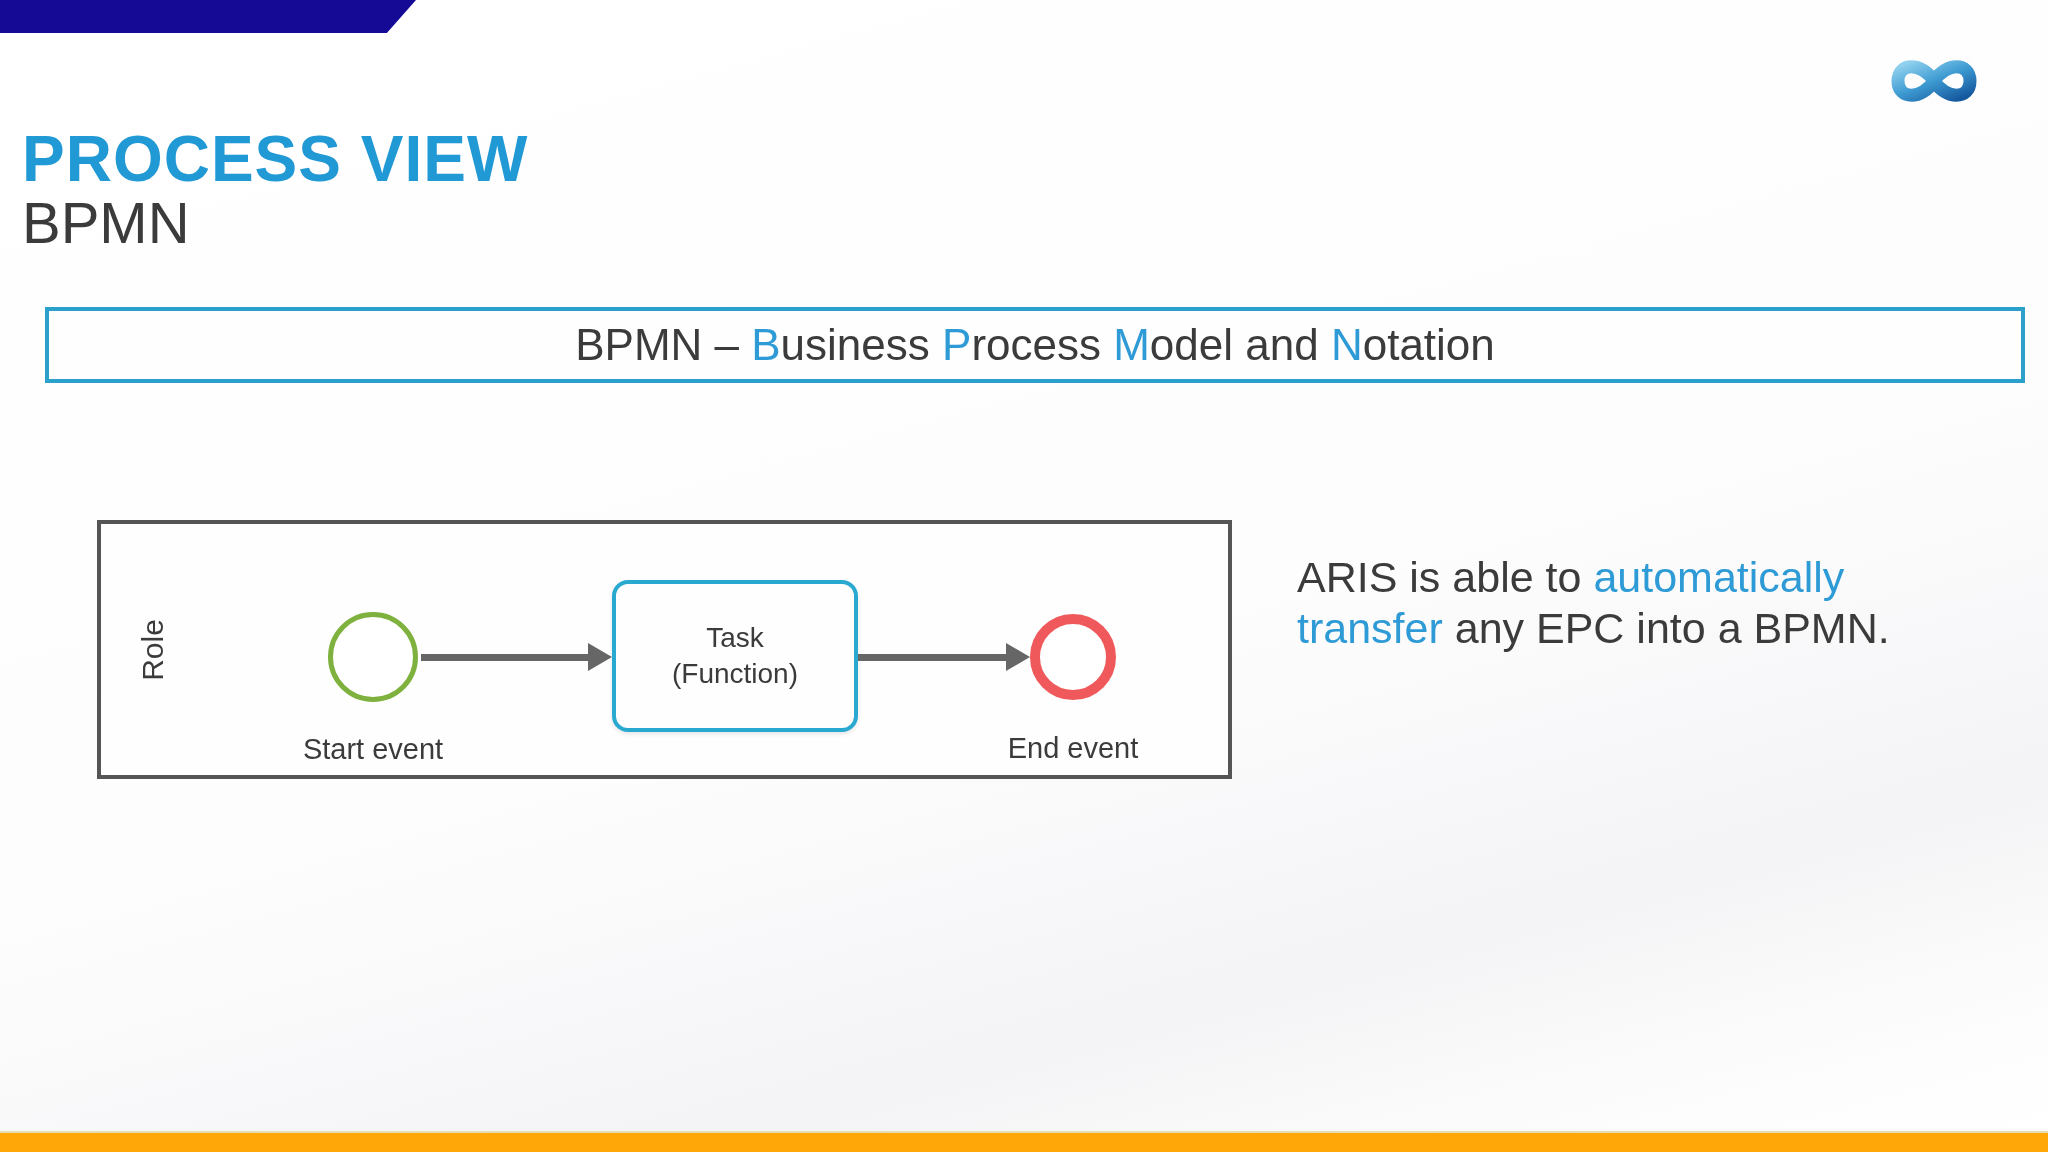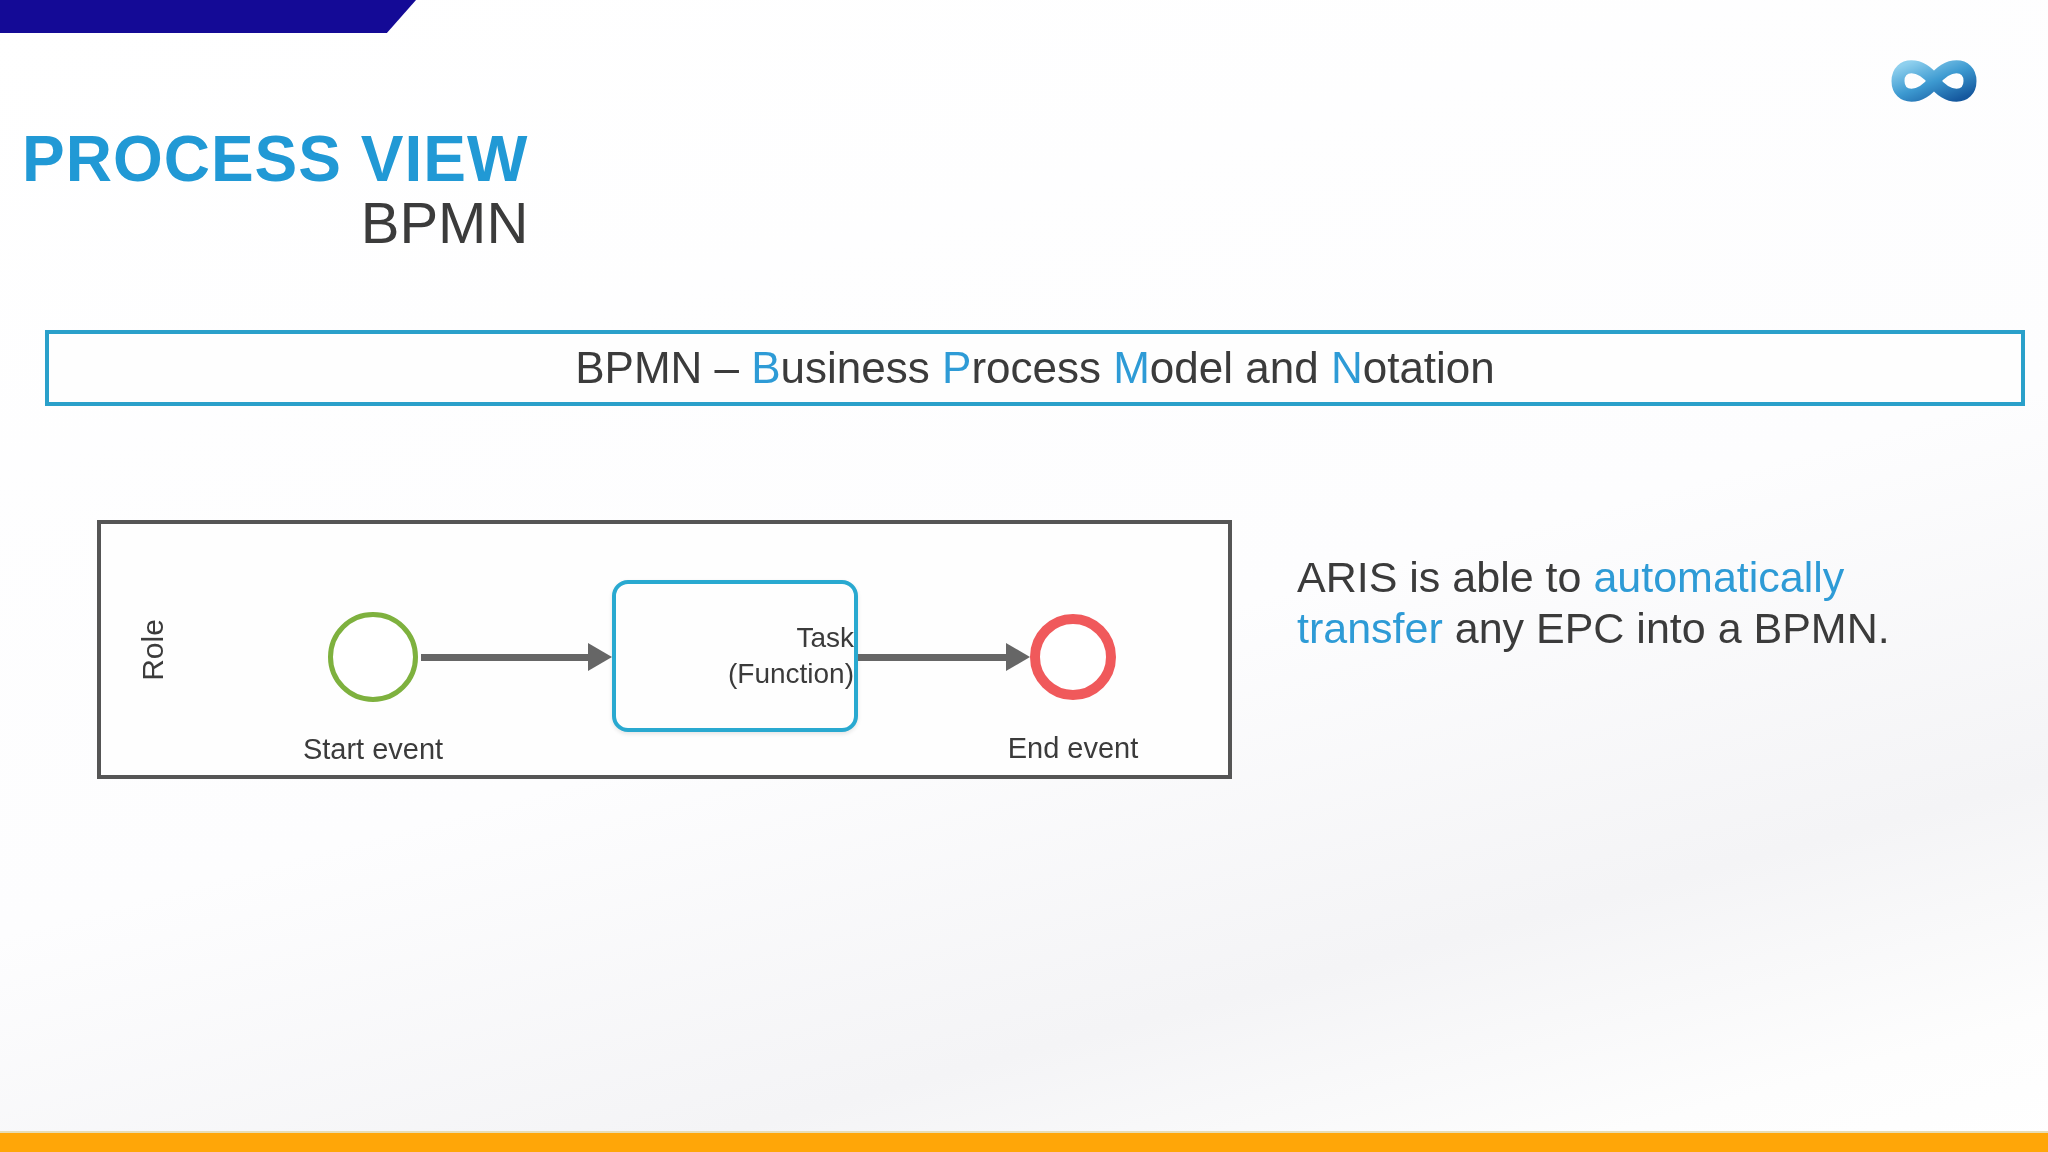--- a/index.html
+++ b/index.html
@@ -16,25 +16,25 @@
   }
   
   .logo{position:absolute;left:1872px;top:50px;width:124px;height:62px;}
   
   .title-block{position:absolute;left:22px;top:126px;}
   .page-title{
     margin:0;font-size:64px;font-weight:bold;letter-spacing:1px;
     color:var(--title-blue,#2199d5);line-height:66px;
   }
   .page-subtitle{
-    margin:0;font-size:58px;font-weight:400;color:var(--dark-text,#3b3b3b);line-height:62px;text-align:right;
+    margin:0;font-size:58px;font-weight:400;color:var(--dark-text,#3b3b3b);line-height:62px;
   }
   
   .banner{
-    position:absolute;left:45px;top:330px;width:1980px;height:76px;box-sizing:border-box;
+    position:absolute;left:45px;top:307px;width:1980px;height:76px;box-sizing:border-box;
     border:4px solid var(--banner-border,#2aa0ca);background:#fefefe;
     display:flex;align-items:center;justify-content:center;
     font-size:44px;color:var(--dark-text,#3b3b3b);
   }
   .seg-dark{color:var(--dark-text,#3b3b3b);}
   .seg-blue{color:var(--accent-blue,#2e9bd6);}
   
   .pool{
     position:absolute;left:97px;top:520px;width:1135px;height:259px;box-sizing:border-box;
     border:4px solid var(--pool-border,#555555);background:#fefefe;
@@ -50,21 +50,21 @@
     position:absolute;left:227px;top:88px;width:90px;height:90px;box-sizing:border-box;
     border:5px solid var(--start-green,#7eb13e);border-radius:50%;background:#ffffff;
   }
   .end-event{
     position:absolute;left:929px;top:90px;width:86px;height:86px;box-sizing:border-box;
     border:10px solid var(--end-red,#f0595b);border-radius:50%;background:#ffffff;
   }
   .task-box{
     position:absolute;left:511px;top:56px;width:246px;height:152px;box-sizing:border-box;
     border:4px solid var(--task-cyan,#29a9d0);border-radius:16px;background:#fefefe;
-    display:flex;flex-direction:column;align-items:flex-end;justify-content:center;
+    display:flex;flex-direction:column;align-items:center;justify-content:center;
     font-size:28px;line-height:36px;color:var(--dark-text,#3b3b3b);text-align:center;
     box-shadow:0 2px 4px rgba(0,0,0,0.10);
   }
   .event-label{
     position:absolute;width:220px;text-align:center;font-size:29px;color:var(--dark-text,#3b3b3b);margin-top:32px;
   }
   .start-event-label{left:162px;top:697px === 0 ? 0 : 697px;top:177px;}
   .end-event-label{left:862px;top:176px;}
   .flow{position:absolute;height:7px;background:var(--arrow-gray,#666666);top:130px;}
   .flow-1{left:320px;width:167px;}

